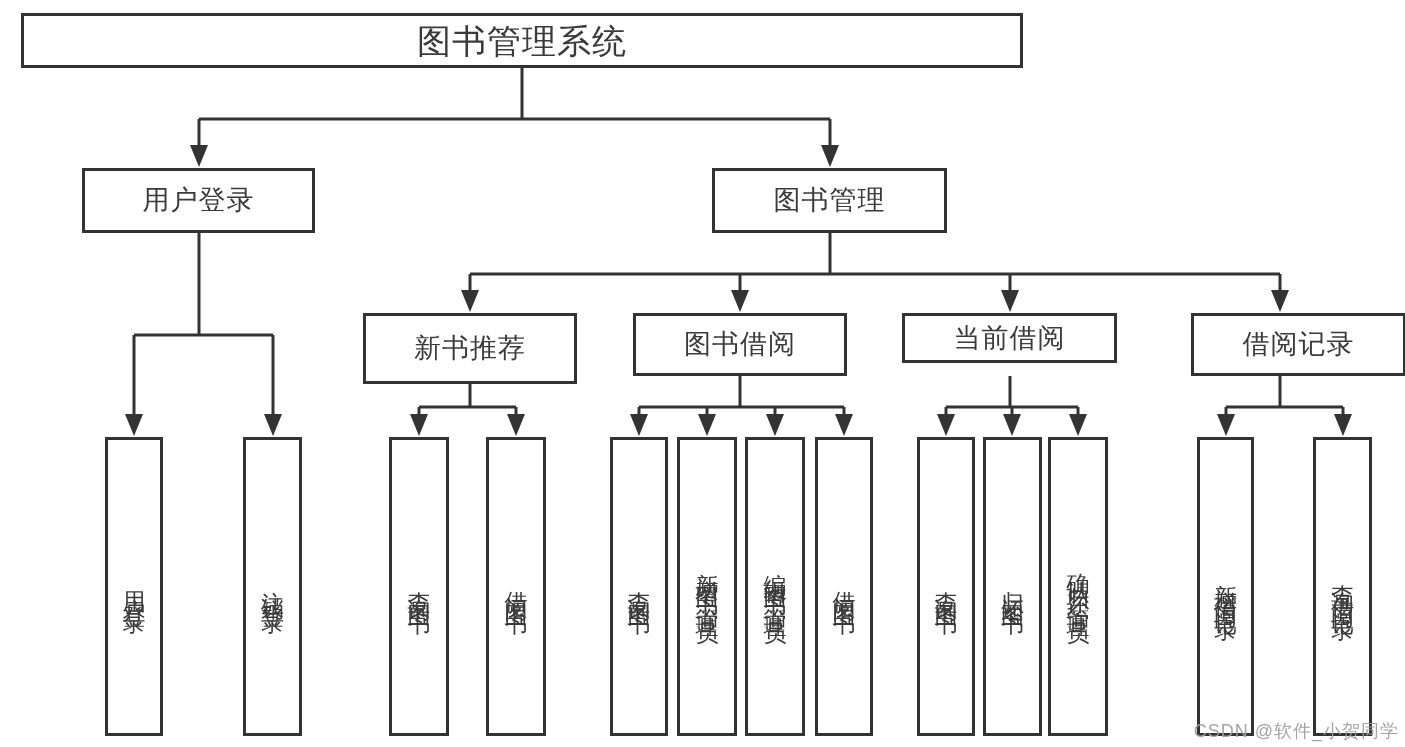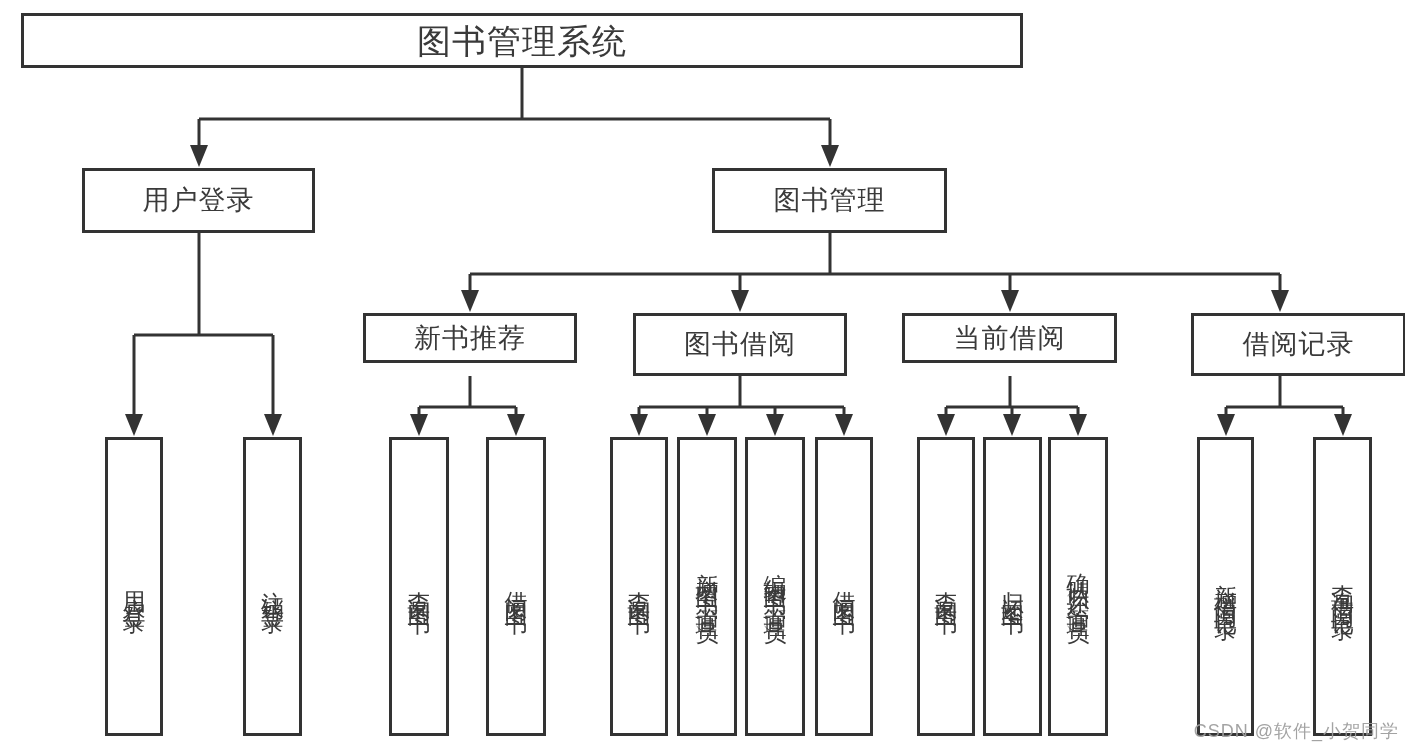--- a/index.html
+++ b/index.html
@@ -36,21 +36,21 @@
     font-size: 23px;
     letter-spacing: 7px;
     line-height: 1;
   }
   
   .n-root  { left: 21px;  top: 13px;  width: 1002px; height: 55px; }
   
   .n-ul    { left: 82px;  top: 168px; width: 233px;  height: 65px; }
   .n-bm    { left: 712px; top: 168px; width: 235px;  height: 65px; }
   
-  .n-xs    { left: 363px;  top: 313px; width: 214px; height: 50px; }
+  .n-xs    { left: 363px;  top: 313px; width: 214px; height: 71px; }
   .n-tj    { left: 633px;  top: 313px; width: 214px; height: 63px; }
   .n-dq    { left: 902px;  top: 313px; width: 215px; height: 50px; }
   .n-jl    { left: 1172px; top: 313px; width: 215px; height: 63px; margin-left: 19px; }
   
   .leaf    { top: 437px; height: 299px; }
   .l-1  { left: 105px;  width: 58px; }
   .l-2  { left: 243px;  width: 59px; }
   .l-3  { left: 389px;  width: 60px; }
   .l-4  { left: 486px;  width: 60px; }
   .l-5  { left: 610px;  width: 58px; }

